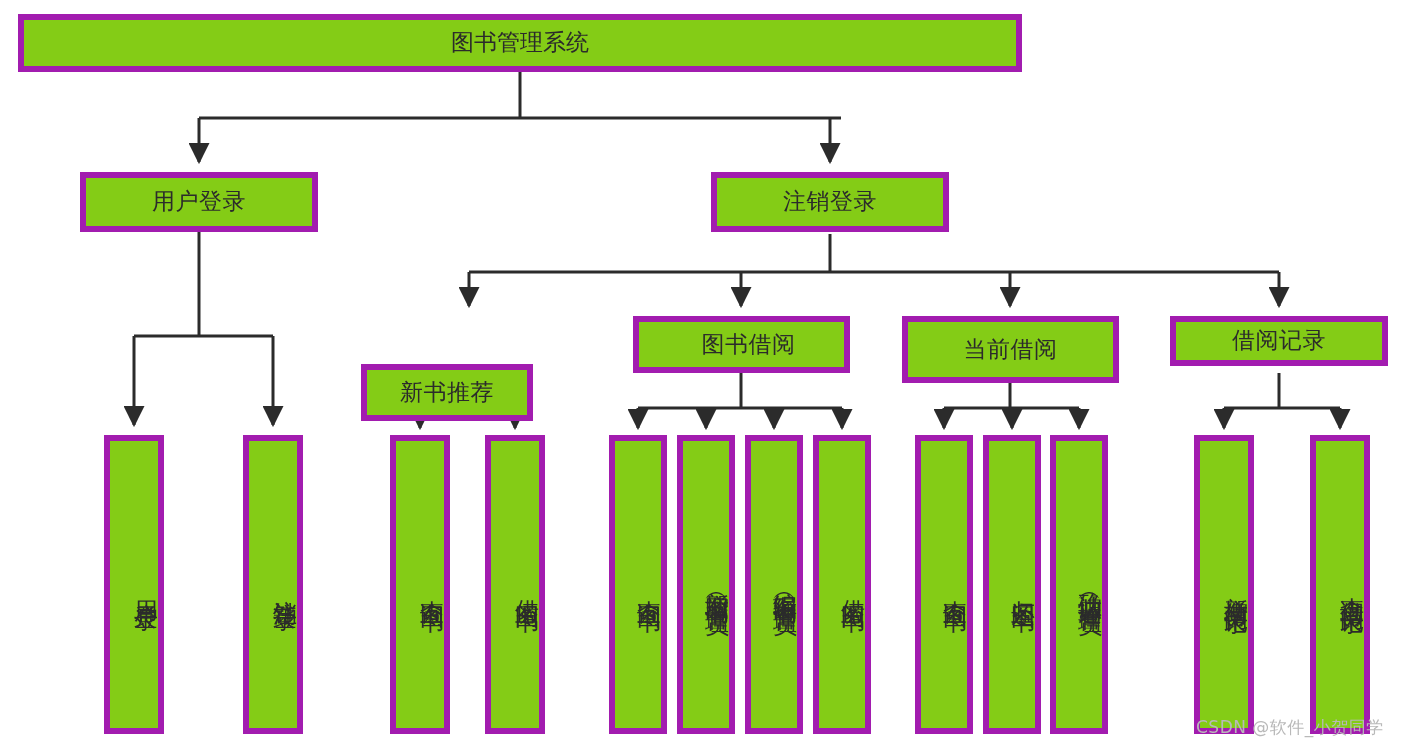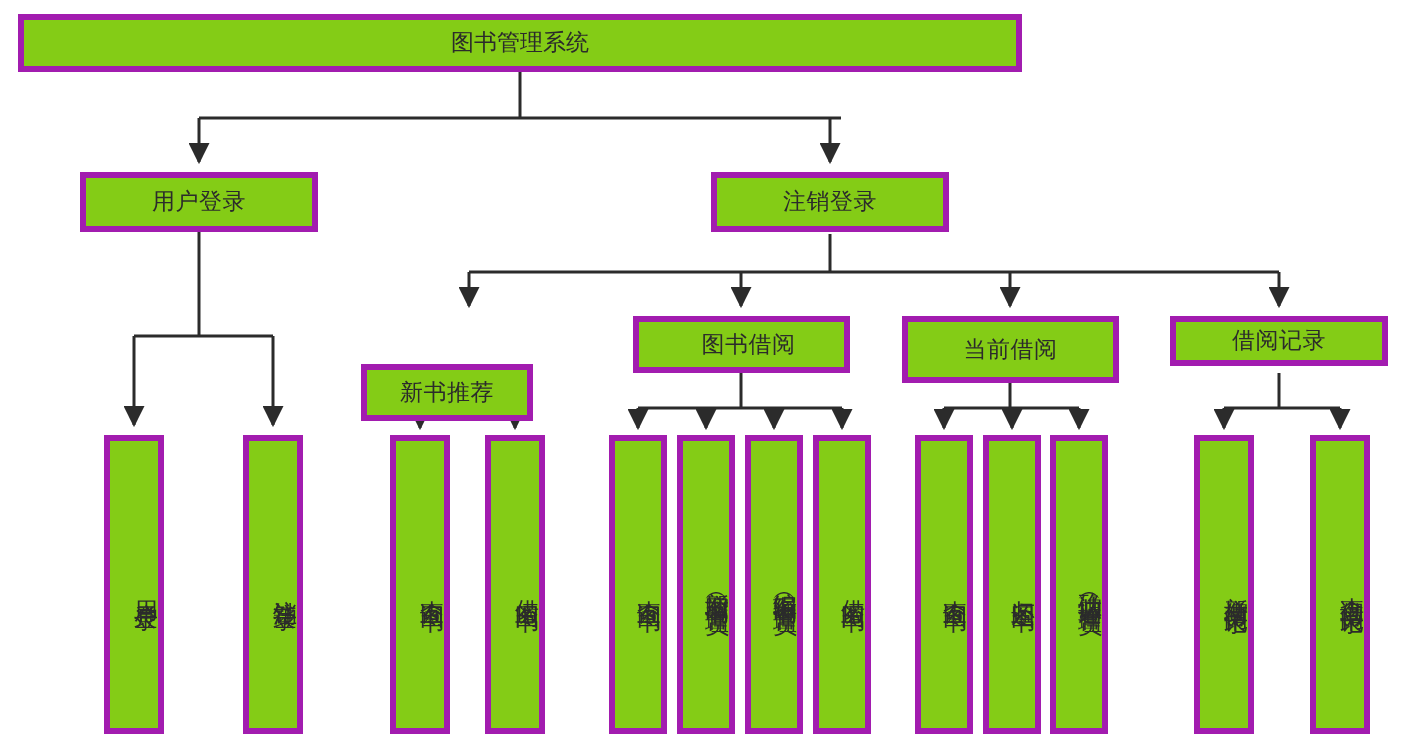--- a/index.html
+++ b/index.html
@@ -180,14 +180,15 @@
         <span class="vlabel">确认归还（管理员）</span>
       </div>
       <div class="node node-v" style="left: 1194px; top: 435px; width: 60px; height: 299px;">
         <span class="vlabel">新增借阅记录</span>
       </div>
       <div class="node node-v" style="left: 1310px; top: 435px; width: 60px; height: 299px;">
         <span class="vlabel">查询借阅记录</span>
       </div>
     </div>
 
+  <div class="watermark" style="left: 1196px; top: 716px;">CSDN @软件_小贺同学</div>
 
 </div>
 
 </body></html>

